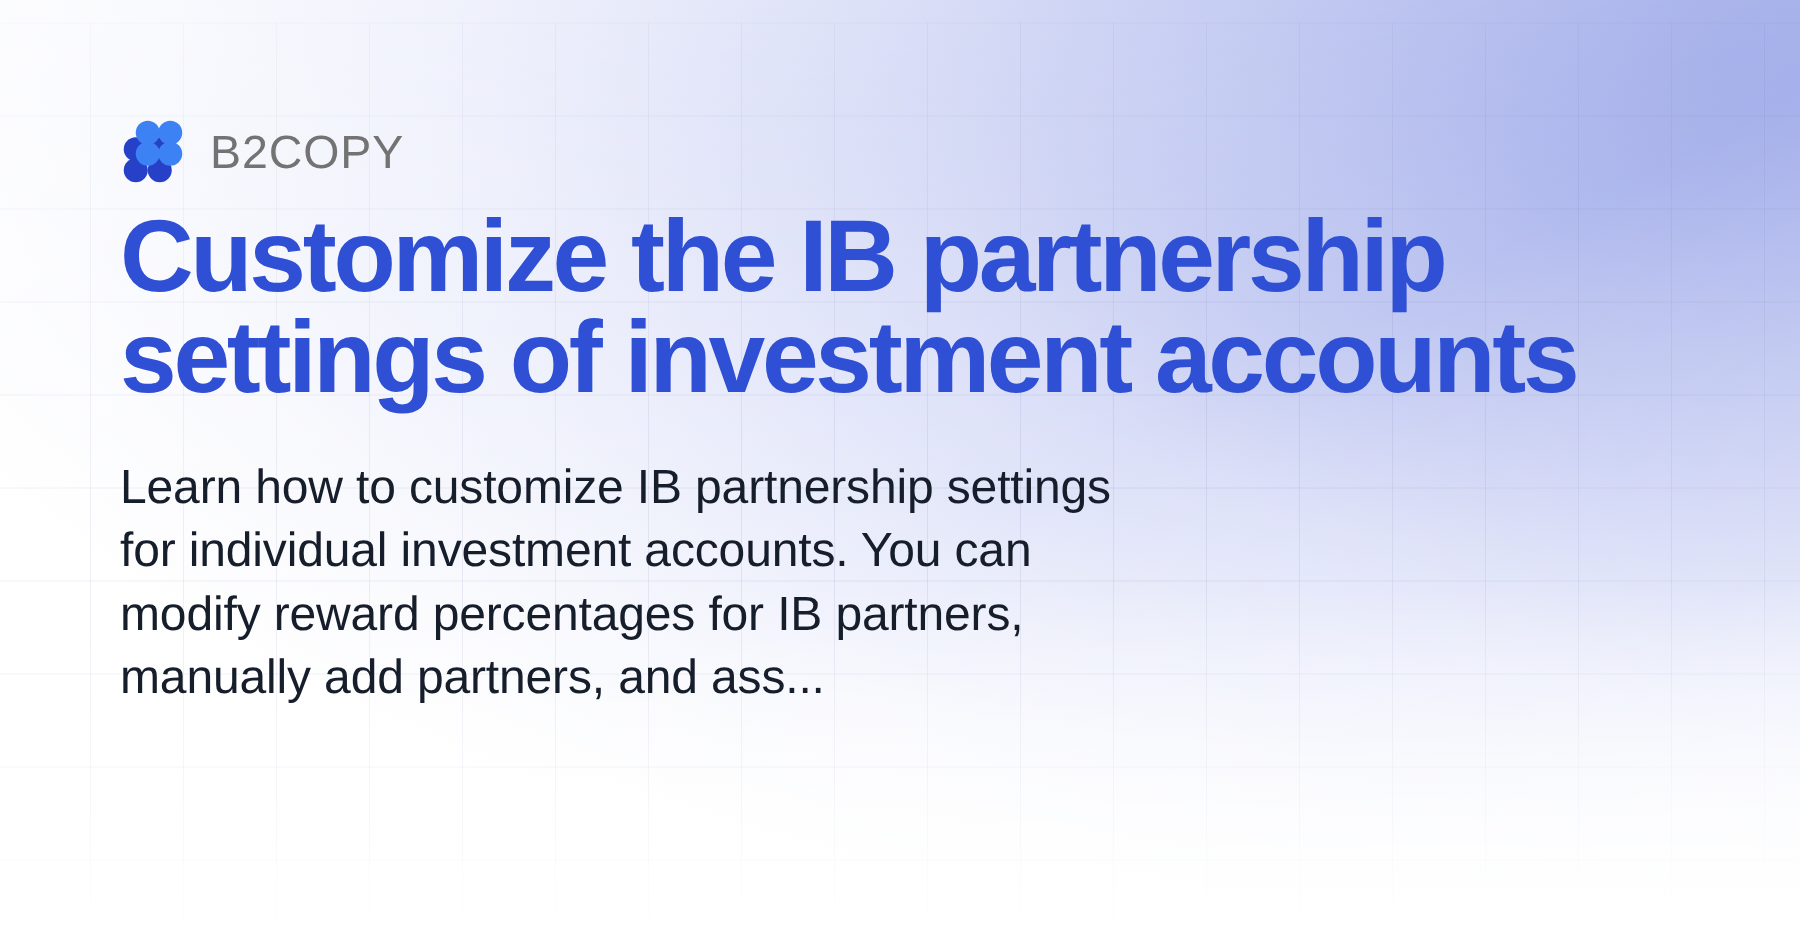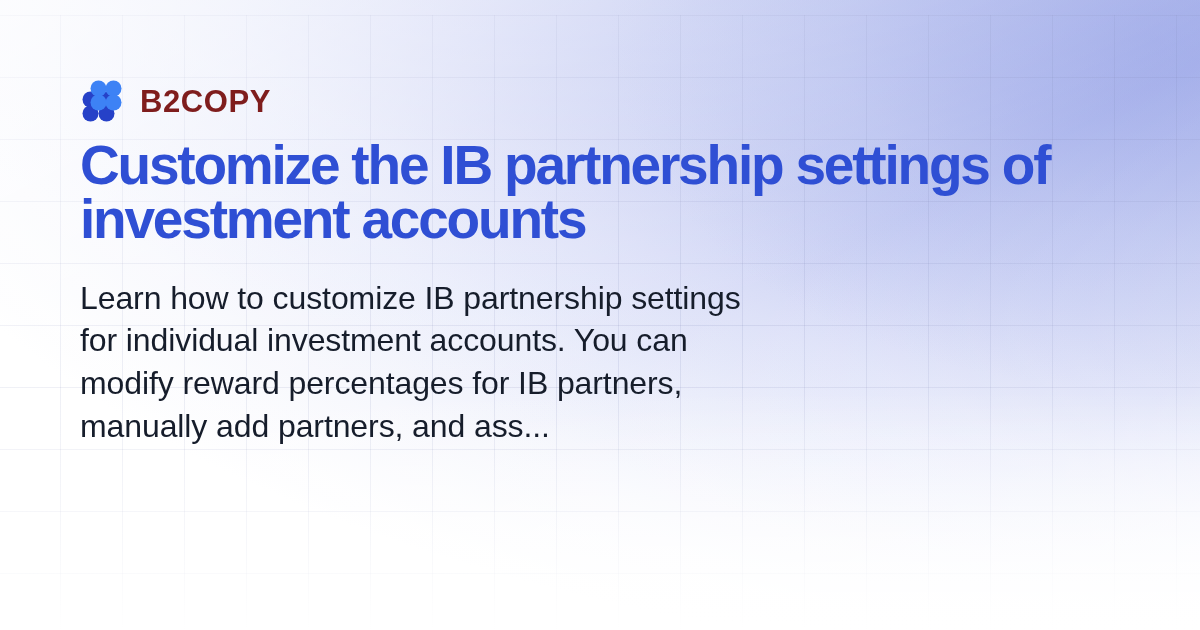--- a/index.html
+++ b/index.html
@@ -116,31 +116,31 @@
   }
   .brand-mark {
     position: relative;
     width: 42px;
     height: 42px;
     flex: 0 0 42px;
   }
   .brand-mark svg { display: block; }
   .brand-name {
     font-size: 31px;
-    font-weight: 700;
+    font-weight: 400;
     letter-spacing: 0.6px;
-    color: #7f1d1d;
+    color: #737373;
     line-height: 1;
     white-space: nowrap;
   }
 
   
   .headline {
     margin: 14px 0 0 0;
-    font-size: 55px;
+    font-size: 68px;
     font-weight: 900;
     line-height: 0.99;
     letter-spacing: -2.2px;
     color: #2f4fd4;
     max-width: 1030px;
     word-break: normal;
   }
 
   
   .description {

